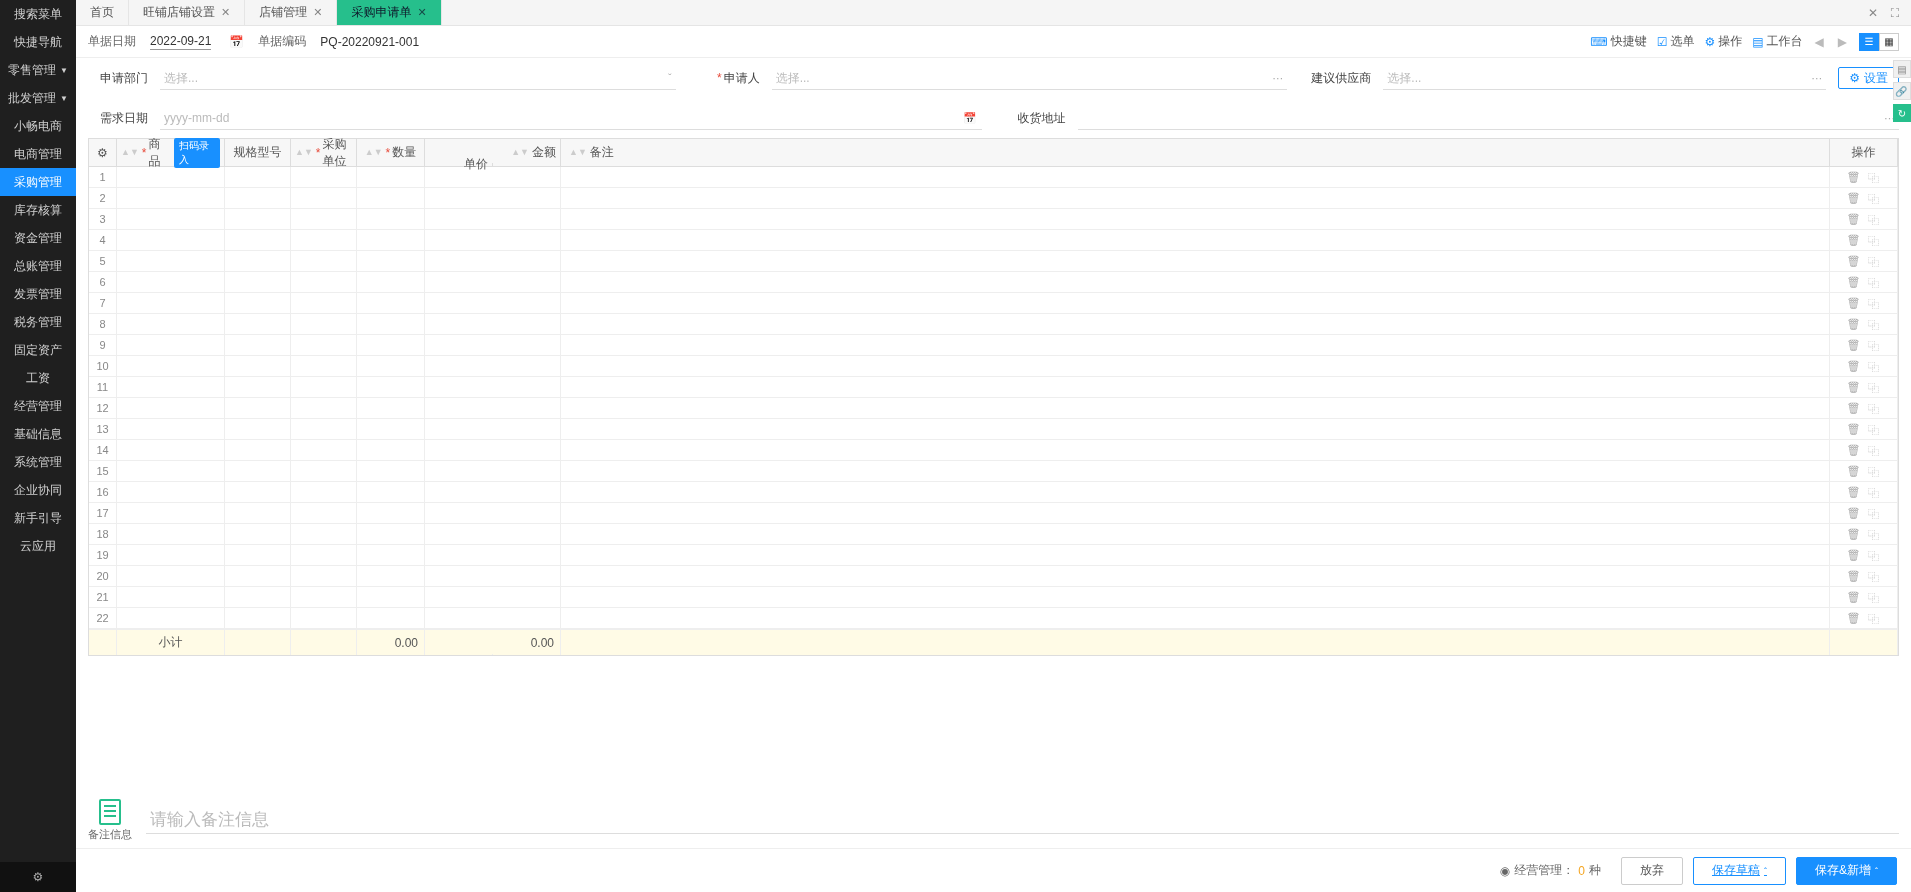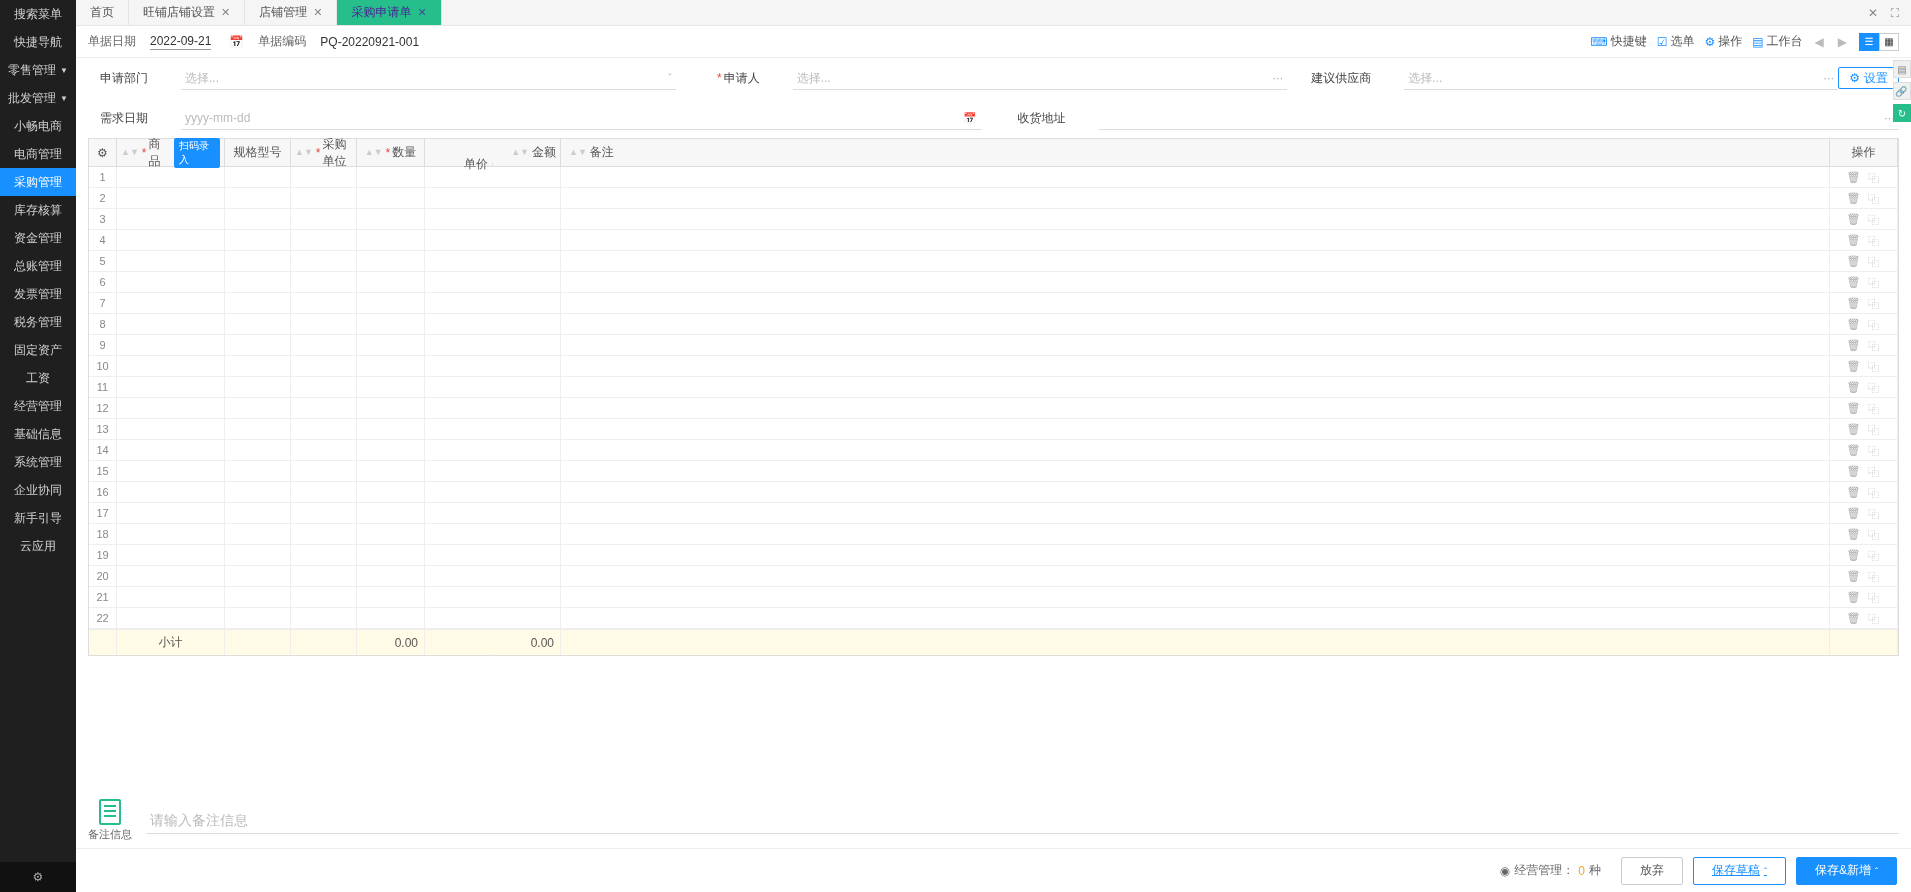--- a/index.html
+++ b/index.html
@@ -12,44 +12,44 @@
 .sidebar-item.active { background: #1890ff; color: #fff; }
 .sidebar-item .caret { margin-left: 4px; font-size: 8px; }
 .sidebar-bottom { margin-top: auto; height: 30px; display: flex; align-items: center; justify-content: center; background: #111; }
 
 
 .main { flex: 1; display: flex; flex-direction: column; position: relative; justify-content: space-between; }
 
 
 .tabs { height: 26px; background: #f5f5f5; border-bottom: 1px solid #e5e5e5; display: flex; align-items: stretch; position: relative; }
 .tab { padding: 0 14px; display: flex; align-items: center; gap: 6px; border-right: 1px solid #e5e5e5; cursor: pointer; font-size: 12px; color: #555; background: #f5f5f5; }
-.tab.active { background: #26bf8c; color: #4c1d95; }
+.tab.active { background: #26bf8c; color: #0f172a; }
 .tab .close { font-size: 11px; opacity: 0.7; }
 .tabs-right { margin-left: auto; display: flex; align-items: center; gap: 6px; padding-right: 8px; }
 .tabs-right .icon-btn { width: 16px; height: 16px; display: flex; align-items: center; justify-content: center; cursor: pointer; color: #888; }
 
 
 .info-bar { height: 32px; display: flex; align-items: center; padding: 0 12px; border-bottom: 1px solid #eee; gap: 14px; }
 .info-bar .label { color: #666; font-size: 12px; }
 .info-bar .value { color: #333; font-size: 12px; border-bottom: 1px solid #999; padding-bottom: 1px; }
 .info-bar .cal-icon { color: #1890ff; font-size: 12px; margin-left: 4px; }
 .info-bar-right { margin-left: auto; display: flex; align-items: center; gap: 10px; }
 .ibr-item { display: flex; align-items: center; gap: 3px; color: #555; cursor: pointer; }
 .ibr-item .ic { color: #1890ff; }
 .nav-arrow { color: #bbb; cursor: pointer; padding: 0 2px; }
 .view-toggle { display: flex; }
 .view-btn { width: 20px; height: 18px; border: 1px solid #ccc; display: flex; align-items: center; justify-content: center; cursor: pointer; font-size: 10px; }
 .view-btn.active { background: #1890ff; color: #fff; border-color: #1890ff; }
 
 
 .form-row { display: flex; padding: 8px 12px; gap: 24px; }
-.form-group { flex: 1; display: flex; align-items: center; gap: 0; position: relative; }
+.form-group { flex: 1; display: flex; align-items: center; gap: 12px; position: relative; }
 .form-group .flabel { width: 60px; text-align: right; color: #444; font-size: 12px; }
 .form-group .req { color: #e74c3c; margin-right: 2px; }
-.finput { flex: 1; height: 24px; border: none; border-bottom: 1px solid #ddd; padding: 0 4px; font-size: 12px; color: #333; outline: none; margin-left: 33px; }
+.finput { flex: 1; height: 24px; border: none; border-bottom: 1px solid #ddd; padding: 0 4px; font-size: 12px; color: #333; outline: none; }
 .finput::placeholder { color: #bbb; }
 .finput-wrap { flex: 1; position: relative; display: flex; align-items: center; }
 .finput-wrap .suffix { position: absolute; right: 4px; color: #aaa; font-size: 11px; cursor: pointer; }
 .settings-btn { height: 22px; padding: 0 10px; border: 1px solid #1890ff; color: #1890ff; background: #fff; border-radius: 2px; display: flex; align-items: center; gap: 4px; cursor: pointer; font-size: 12px; }
 
 
 .table-wrap { flex: 1; padding: 0 12px; overflow: auto; }
 .grid { width: 100%; border: 1px solid #ddd; }
 .grid-head { display: flex; background: #f7f7f7; border-bottom: 1px solid #ddd; height: 28px; }
 .gh-cell { border-right: 1px solid #ddd; display: flex; align-items: center; justify-content: center; font-size: 12px; color: #555; position: relative; padding: 0 4px; }
@@ -76,21 +76,21 @@
 .c-amount { width: 68px; }
 .c-remark { flex: 1; }
 .c-ops { width: 68px; }
 
 
 .memo-row { display: flex; align-items: center; padding: 10px 12px 6px; gap: 14px; }
 .memo-icon-wrap { display: flex; flex-direction: column; align-items: center; gap: 2px; }
 .memo-icon { width: 22px; height: 26px; border: 2px solid #26bf8c; border-radius: 2px; position: relative; }
 .memo-icon::before { content: ''; position: absolute; top: 4px; left: 3px; right: 3px; height: 2px; background: #26bf8c; box-shadow: 0 5px 0 #26bf8c, 0 10px 0 #26bf8c; }
 .memo-label { font-size: 11px; color: #666; }
-.memo-input { flex: 1; height: 26px; border: none; border-bottom: 1px solid #ddd; padding: 0 4px; font-size: 14px; outline: none; }
+.memo-input { flex: 1; height: 26px; border: none; border-bottom: 1px solid #ddd; padding: 0 4px; font-size: 17px; outline: none; }
 .memo-input::placeholder { color: #bbb; }
 
 
 .footer { height: 44px; border-top: 1px solid #eee; display: flex; align-items: center; justify-content: flex-end; padding: 0 14px; gap: 10px; }
 .foot-info { color: #666; font-size: 12px; margin-right: 10px; display: flex; align-items: center; gap: 4px; }
 .foot-info .num { color: #f5a623; }
 .btn { height: 28px; padding: 0 18px; border: 1px solid #ccc; background: #fff; border-radius: 2px; cursor: pointer; font-size: 12px; color: #555; display: flex; align-items: center; }
 .btn-outline-primary { border-color: #1890ff; color: #1890ff; text-decoration: underline; }
 .btn-primary { background: #1890ff; border-color: #1890ff; color: #fff; }
 .btn .chev { margin-left: 4px; font-size: 9px; }

